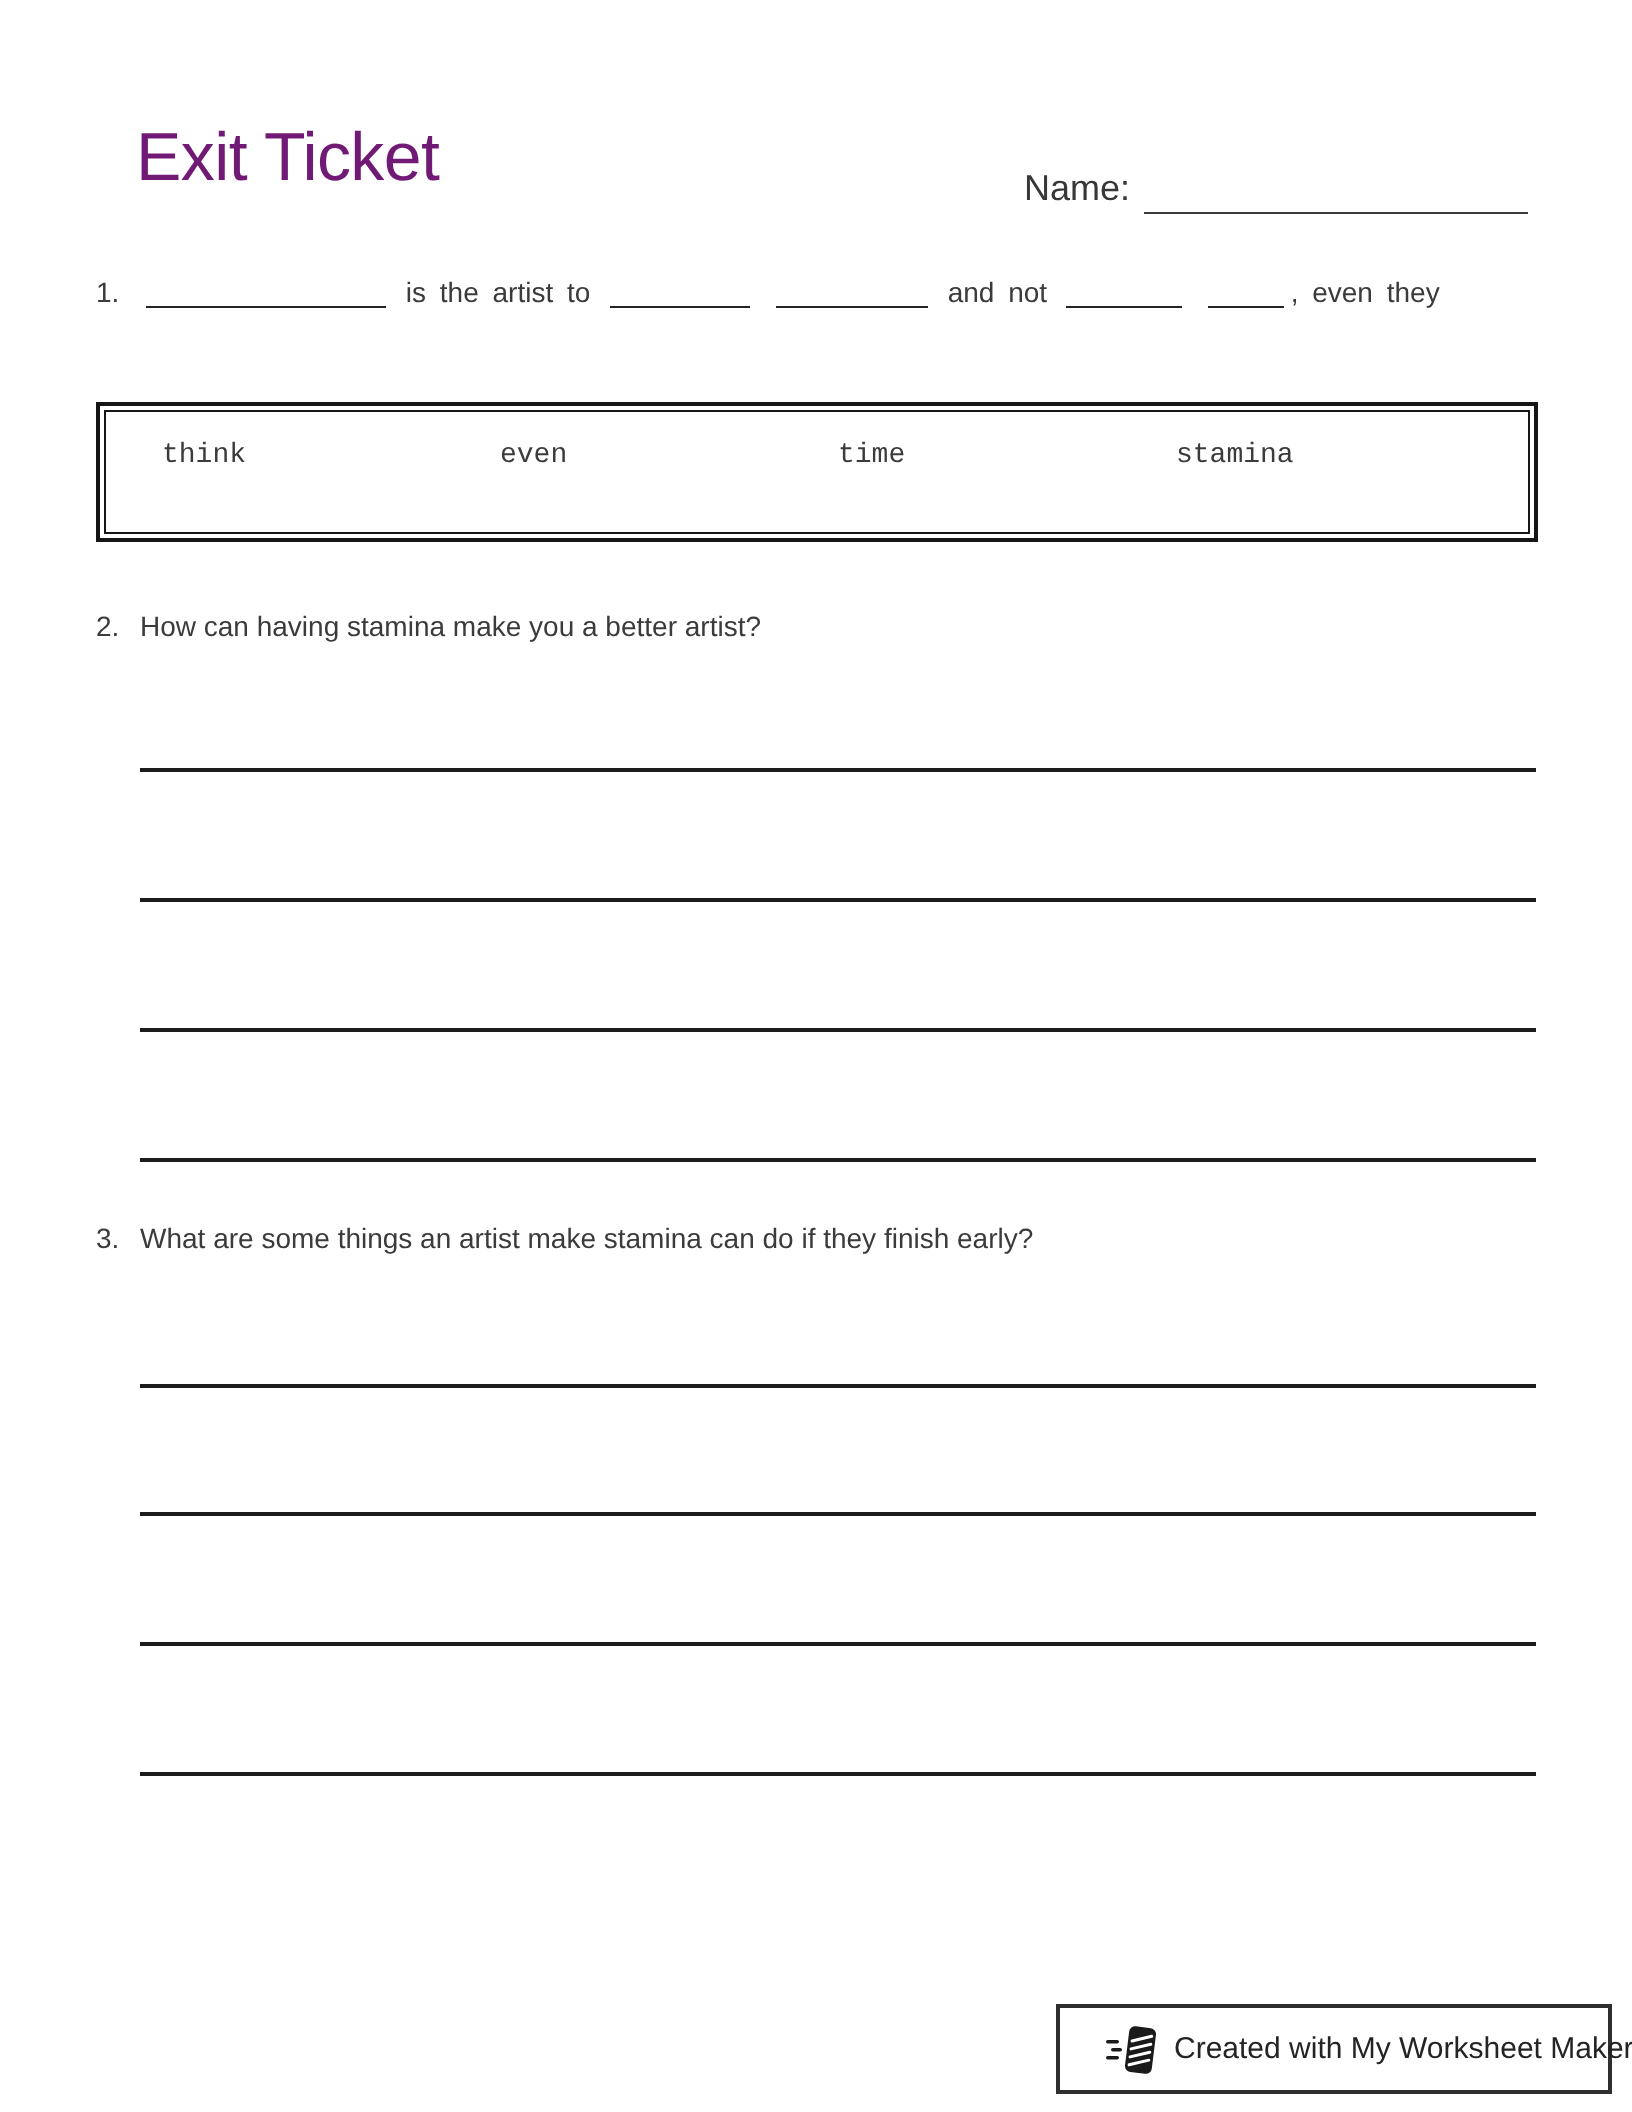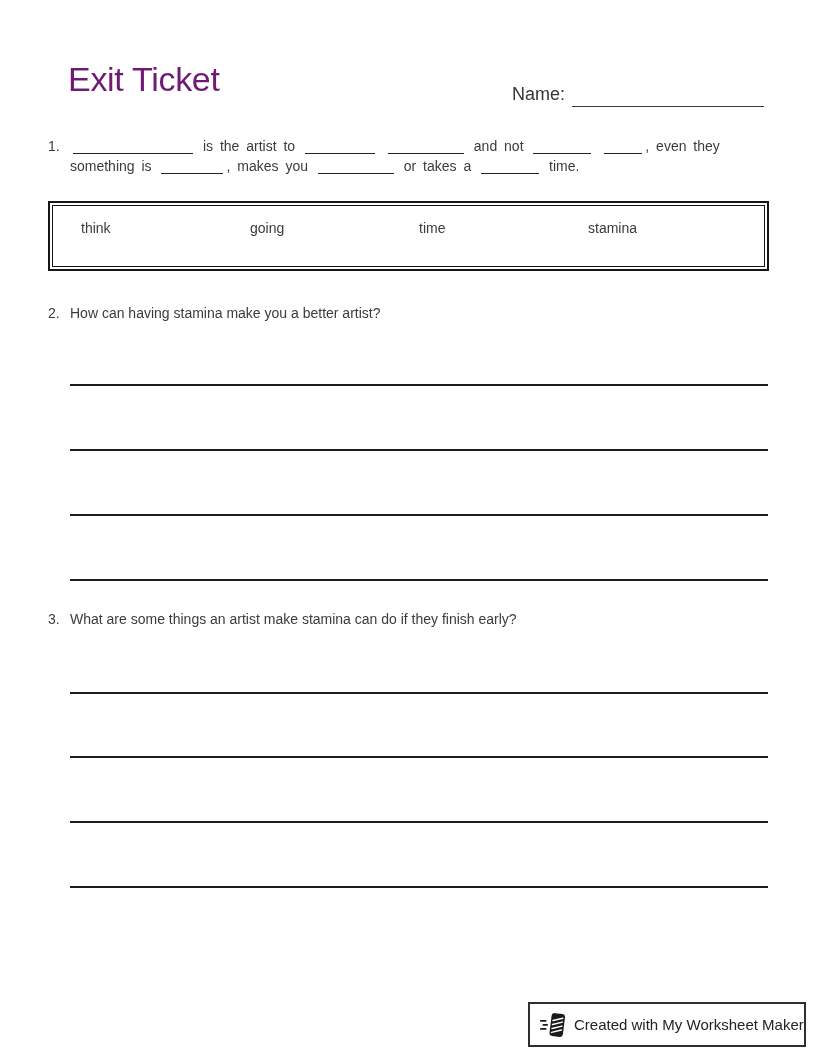--- a/index.html
+++ b/index.html
@@ -40,21 +40,21 @@
   .blank {
     display:inline-block; height:12px;
     border-bottom:1.5px solid #232323;
     vertical-align:-3px; margin:0 3px;
   }
 
   
   .wordbank {
     position:absolute; left:48px; top:201px;
     width:721px; height:70px;
-    border:2px solid #161616; background:#fff;
+    border:2px solid #161616; background:#fff;font-family:Liberation Mono, monospace;
   }
   .wordbank-inner {
     position:absolute; left:2px; right:2px; top:2px; bottom:2px;
     border:1px solid #161616;
     padding:8px 0 0 28px;
   }
   .wb-row {
     display:grid; grid-template-columns:169px 169px 169px 169px;
     height:28px; align-items:center; font-size:14px; color:#3b3b3b;
   }
@@ -64,21 +64,21 @@
     position:absolute; left:70px; width:698px; height:0;
     border-top:2px solid #1c1c1c;
   }
 
   
   .badge {
     position:absolute; left:528px; top:1002px;
     width:278px; height:45px;
     border:2px solid #2f2f2f; background:#fff;
     display:flex; align-items:center; gap:7px;
-    padding:0 10px;
+    padding:0 23px;
     font-size:15px; color:#242424; white-space:nowrap;
     cursor:pointer;
   }
   .badge svg { flex:0 0 auto; display:block; }
 </style>
 </head>
 <body>
 
 <div class="page">
 
@@ -88,34 +88,28 @@
   <div class="q q1" style="top:137px;">
     <span class="qnum">1.</span>
     <div class="qbody">
       <div><span class="blank" style="width:120px;"></span>
         <span>is the artist to</span>
         <span class="blank" style="width:70px;"></span>
         <span class="blank" style="width:76px;"></span>
         <span>and not</span>
         <span class="blank" style="width:58px;"></span>
         <span class="blank" style="width:38px;"></span><span>, even they</span></div>
-      <div><span>something is</span>
-        <span class="blank" style="width:62px;"></span><span>, makes you</span>
-        <span class="blank" style="width:76px;"></span>
-        <span>or takes a</span>
-        <span class="blank" style="width:58px;"></span>
-        <span>time.</span></div>
     </div>
   </div>
 
   <div class="wordbank">
     <div class="wordbank-inner">
       <div class="wb-row">
         <span>think</span>
-        <span>going</span>
+        <span>even</span>
         <span>time</span>
         <span>stamina</span>
       </div>
     </div>
   </div>
 
   <div class="q" style="top:304px;">
     <span class="qnum">2.</span>
     <div class="qbody">How can having stamina make you a better artist?</div>
   </div>

